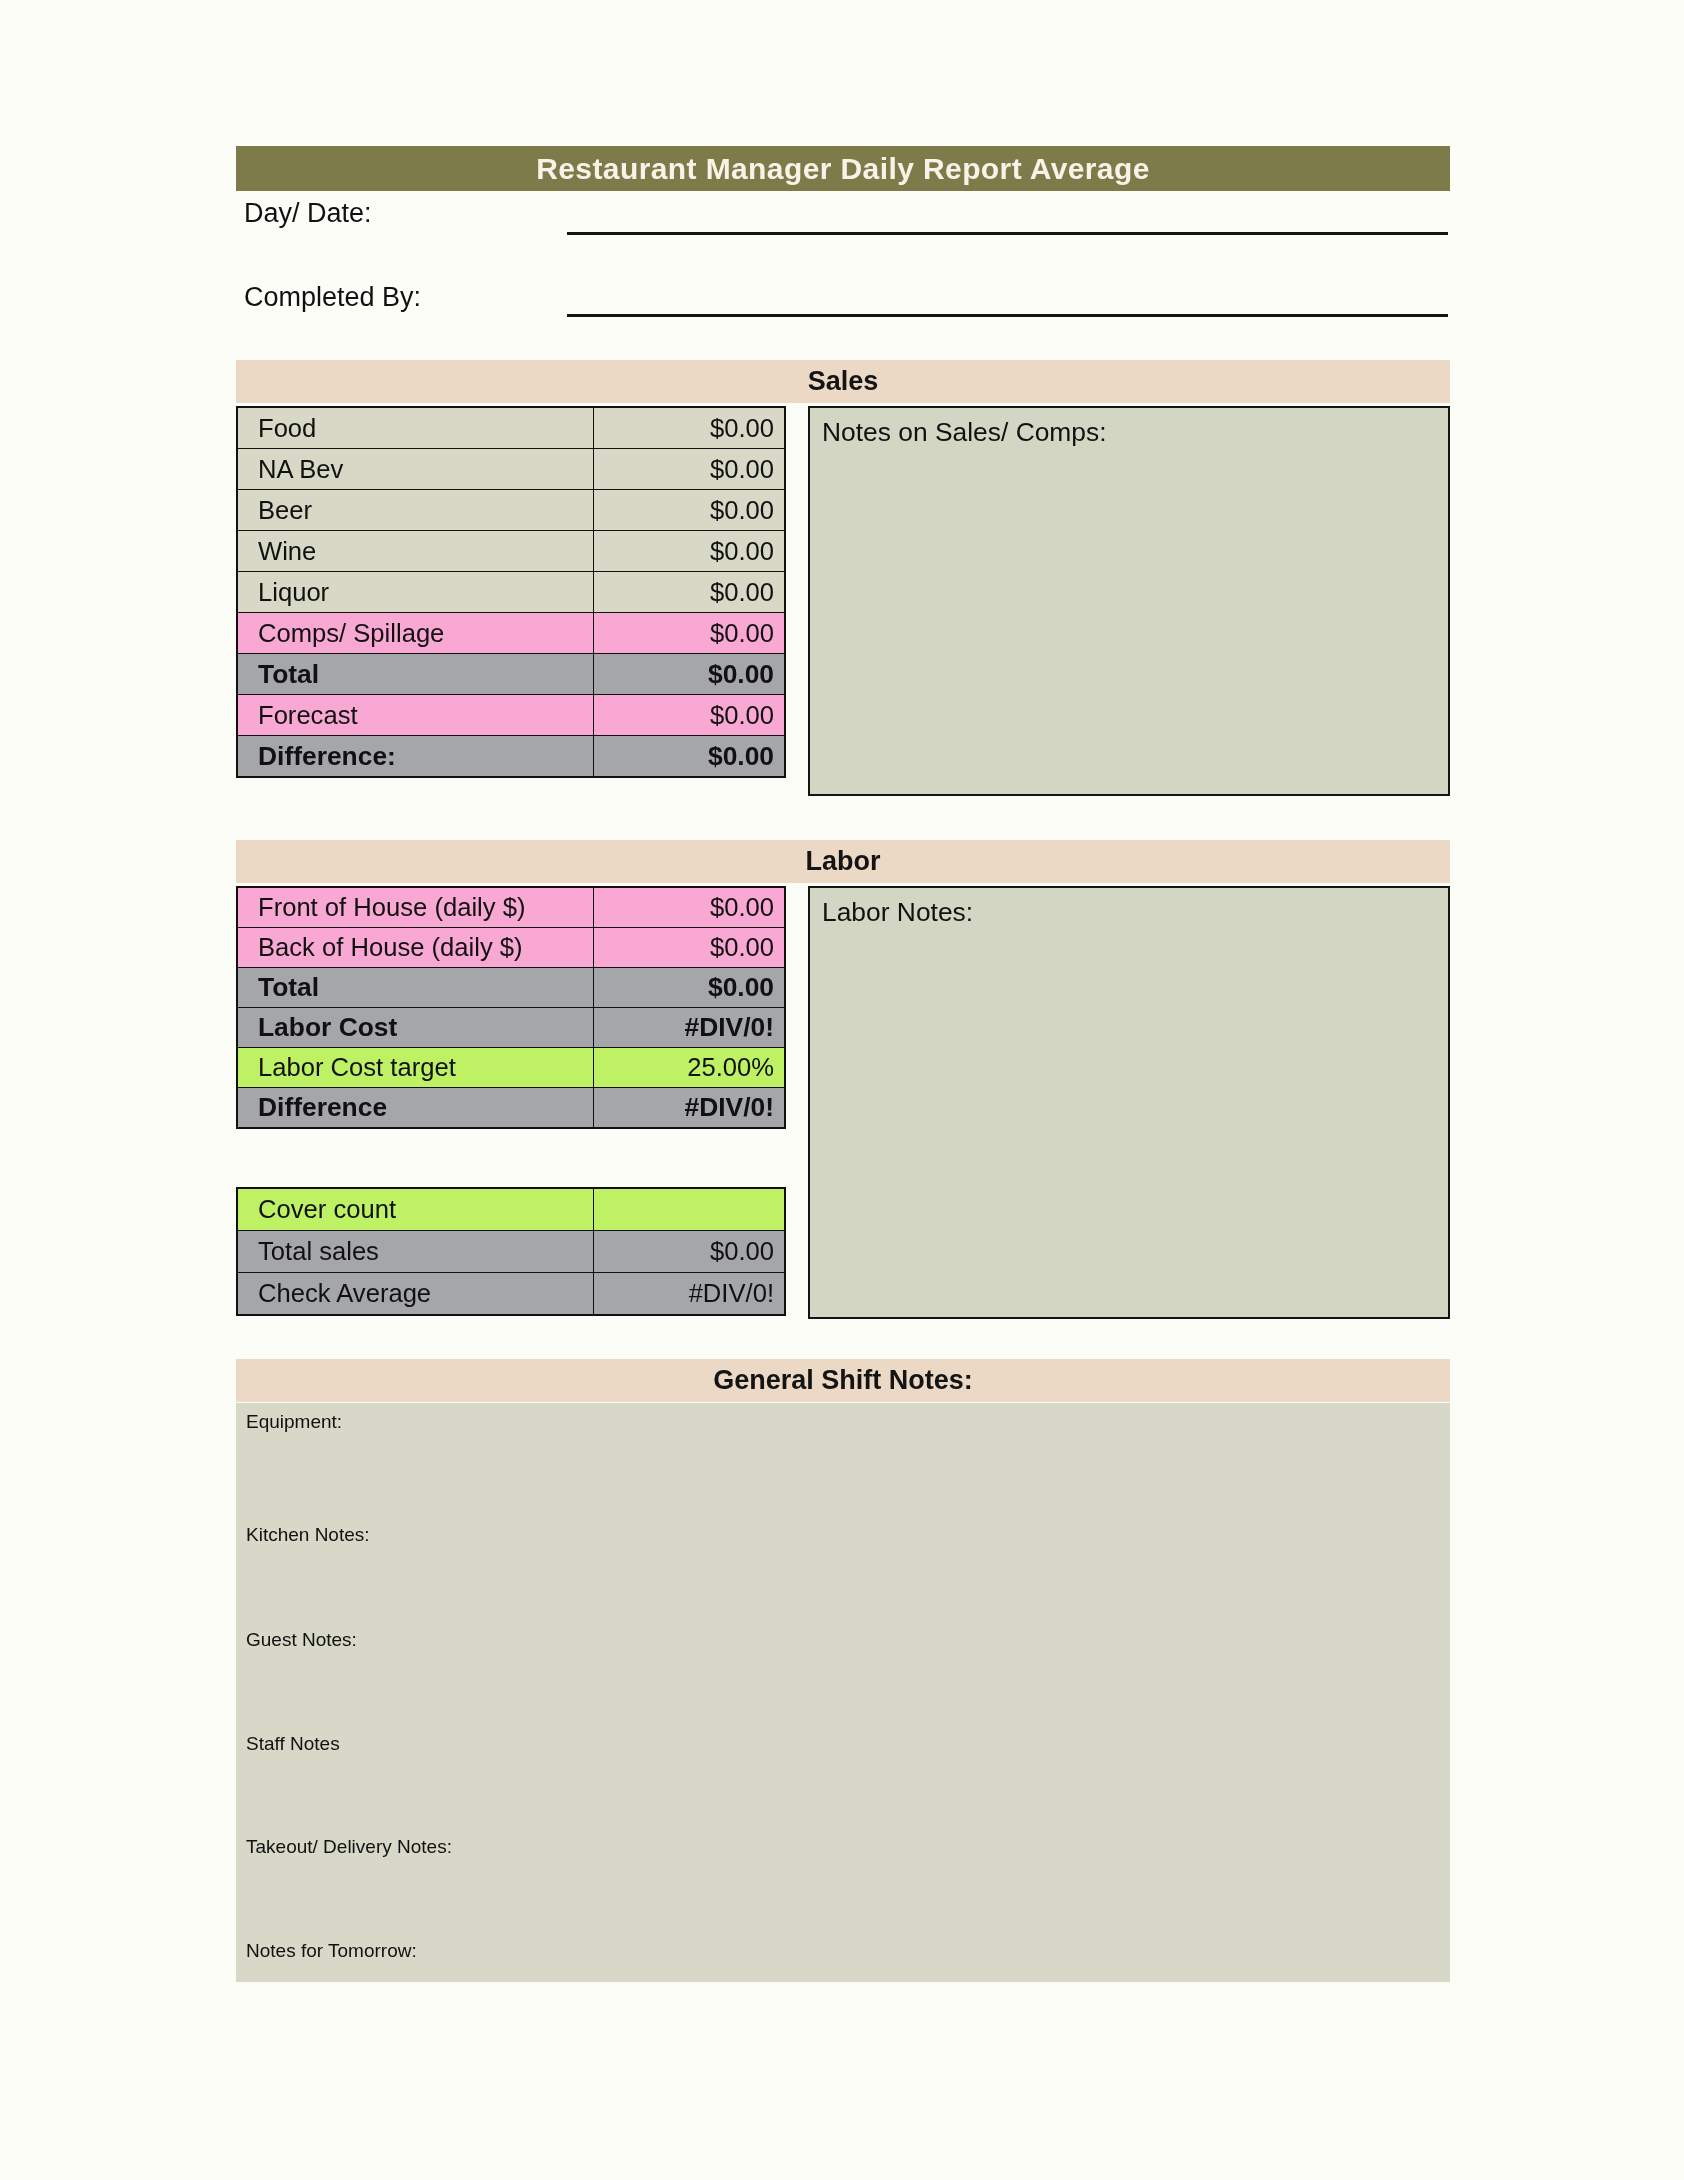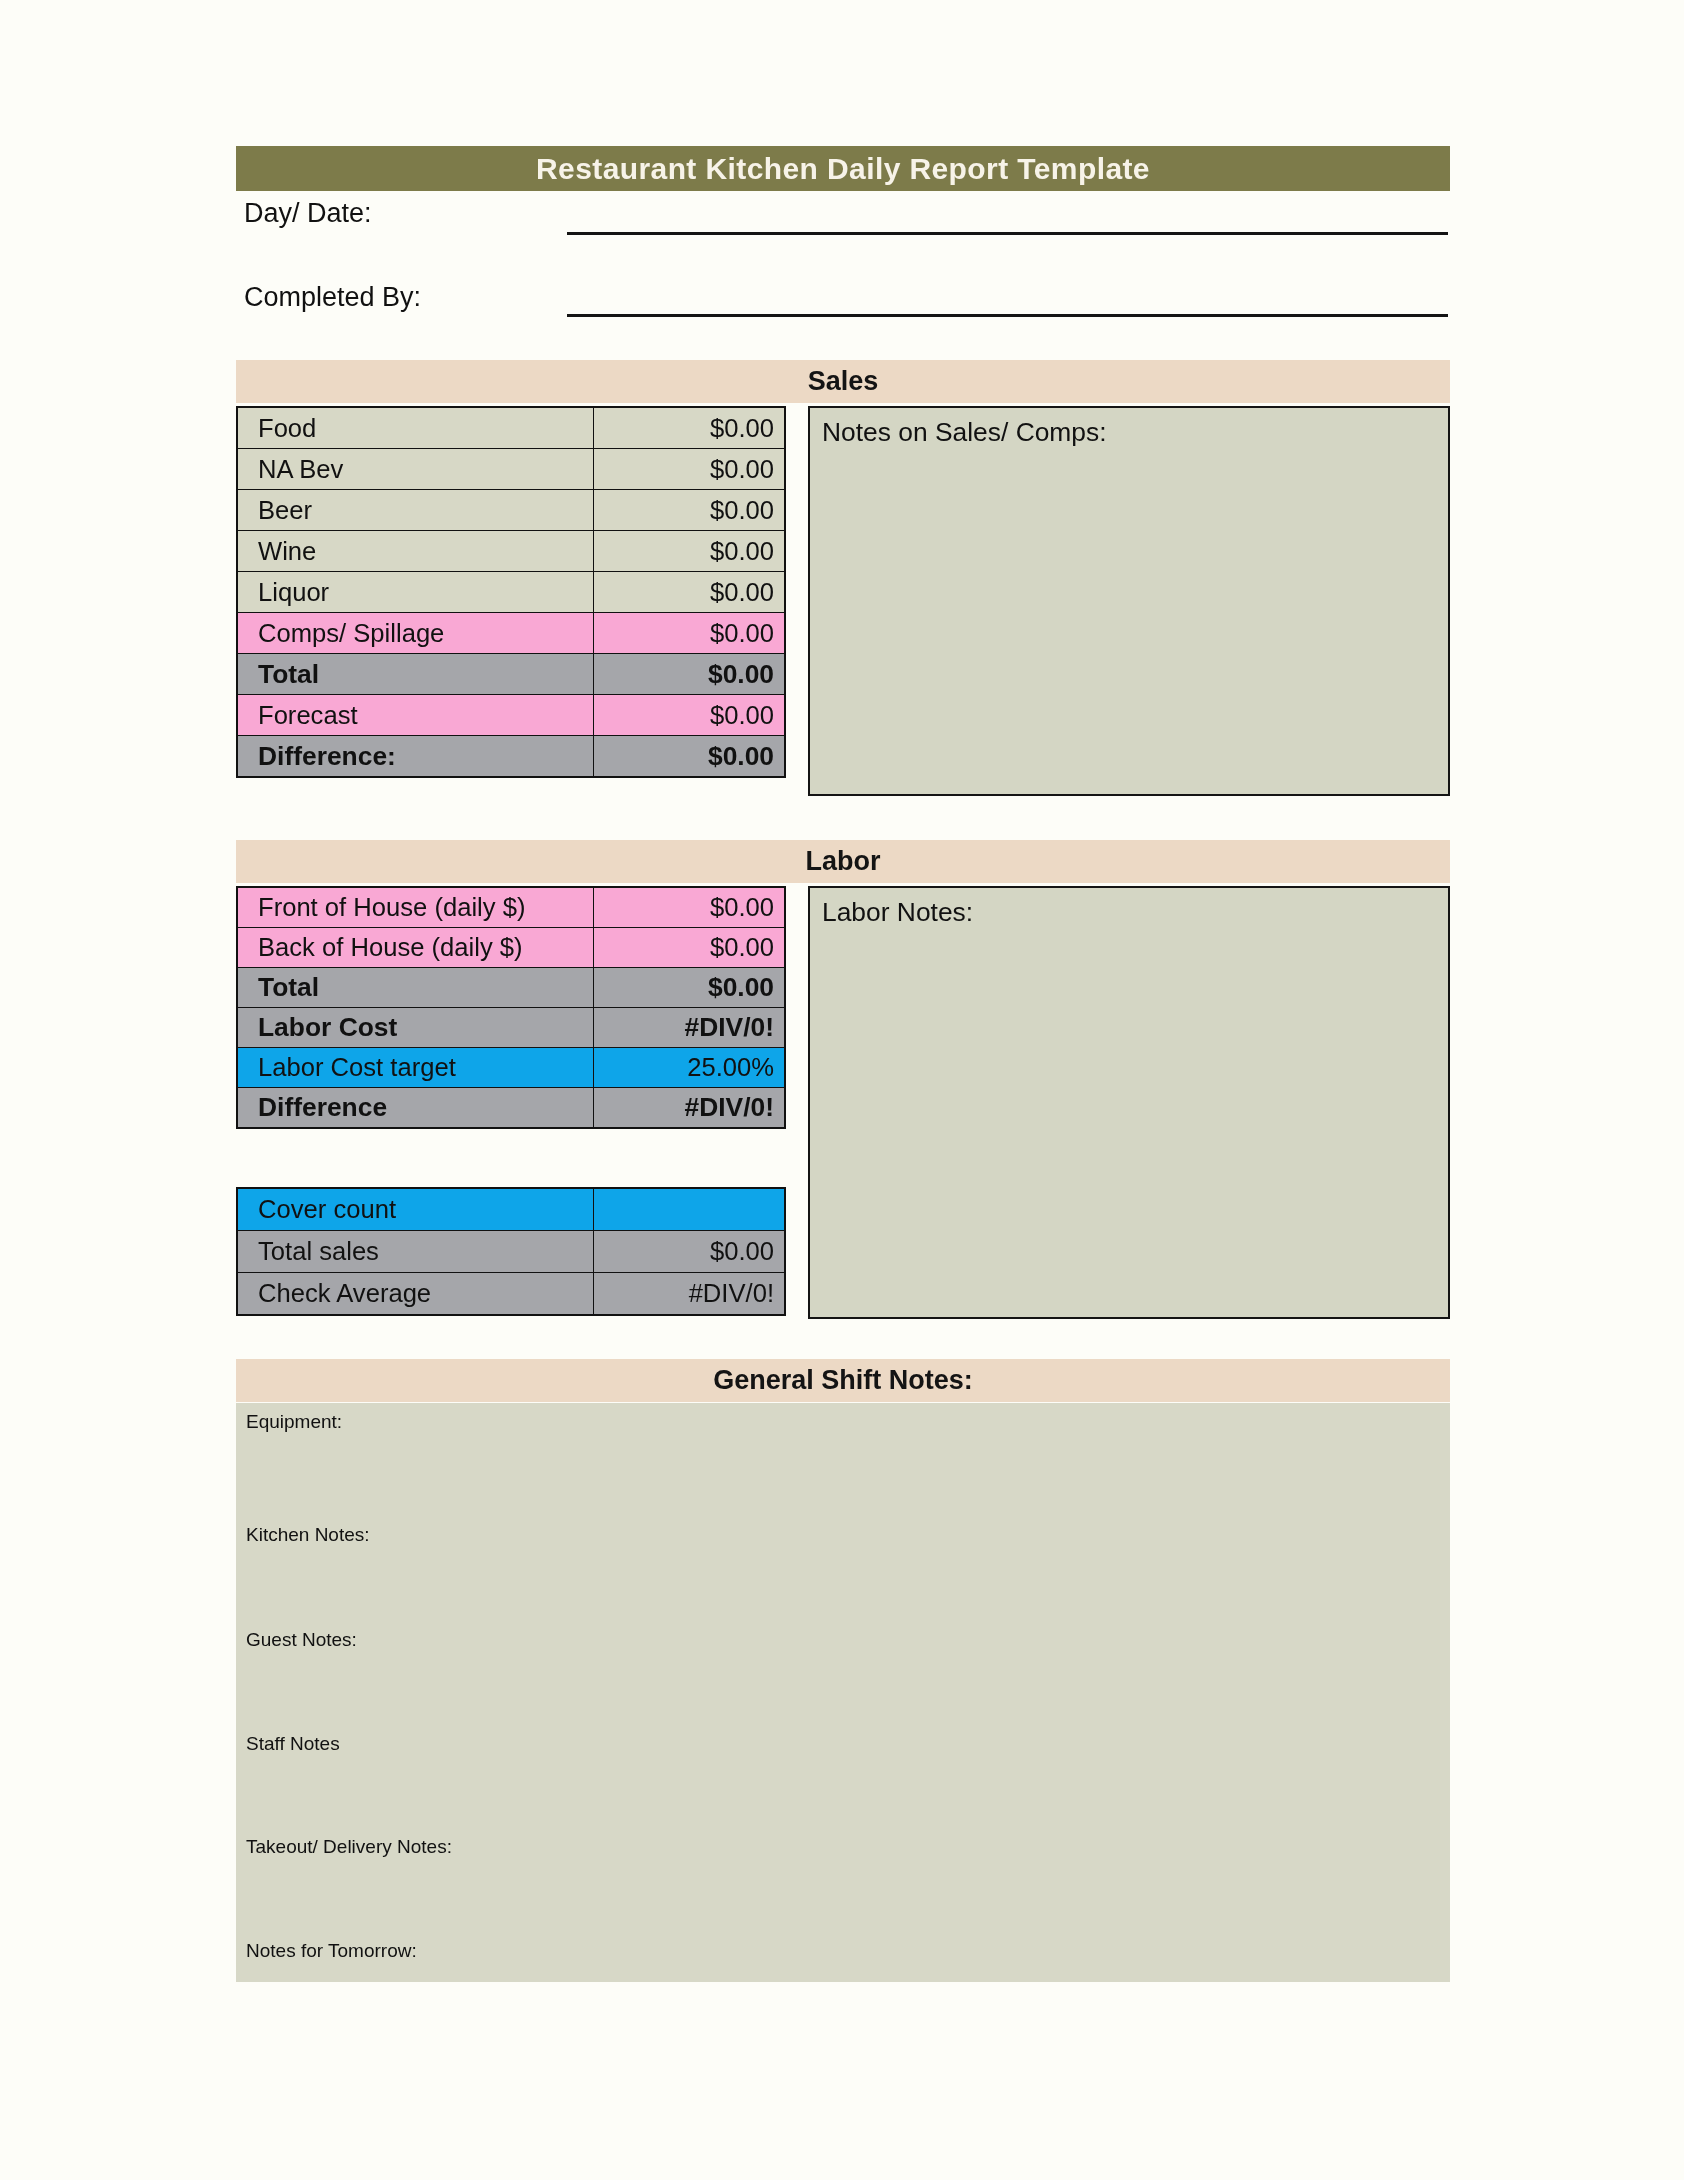--- a/index.html
+++ b/index.html
@@ -43,21 +43,21 @@
     padding:0;
     overflow:hidden;white-space:nowrap;
   }
   table.data td.lbl{width:335px;padding-left:20px;text-align:left;}
   table.data td.val{width:180px;padding-right:10px;text-align:right;}
   table.data{border:2.6px solid #111;}
   tr.sage td{background:#d7d8c6;}
   tr.cream td{background:#f9a8d4;}
   tr.gray td{background:#a5a6aa;}
   tr.graybold td{background:#a5a6aa;font-weight:bold;font-size:26.4px;}
-  tr.white td{background:#0ea5e9;}
+  tr.white td{background:#bef264;}
   tr.h51 td{height:40px;}
   tr.h50 td{height:39px;}
   tr.h52 td{height:41px;}
 
   
   .notes-box{
     background:#d4d6c4;border:2.6px solid #141414;
     box-sizing:border-box;
   }
   .notes-box .nl{font-size:26.4px;color:#111;padding:8.5px 0 0 12px;}
@@ -66,21 +66,21 @@
   .general-box{
     left:236px;top:1403px;width:1214px;height:579px;
     background:#d7d8c7;
   }
   .gn-label{left:246px;font-size:19px;color:#111;}
 </style>
 </head>
 <body>
 
 <div class="abs title-bar">
-  <div class="t">Restaurant Kitchen Daily Report Template</div>
+  <div class="t">Restaurant Manager Daily Report Average</div>
 </div>
 
 <div class="abs field-label" style="left:244px;top:198px;">Day/ Date:</div>
 <div class="abs fill-line" style="left:567px;top:232px;width:881px;"></div>
 
 <div class="abs field-label" style="left:244px;top:282px;">Completed By:</div>
 <div class="abs fill-line" style="left:567px;top:314px;width:881px;"></div>
 
 <div class="abs band" style="top:360px;justify-content:center;">
   <div class="t">Sales</div>

